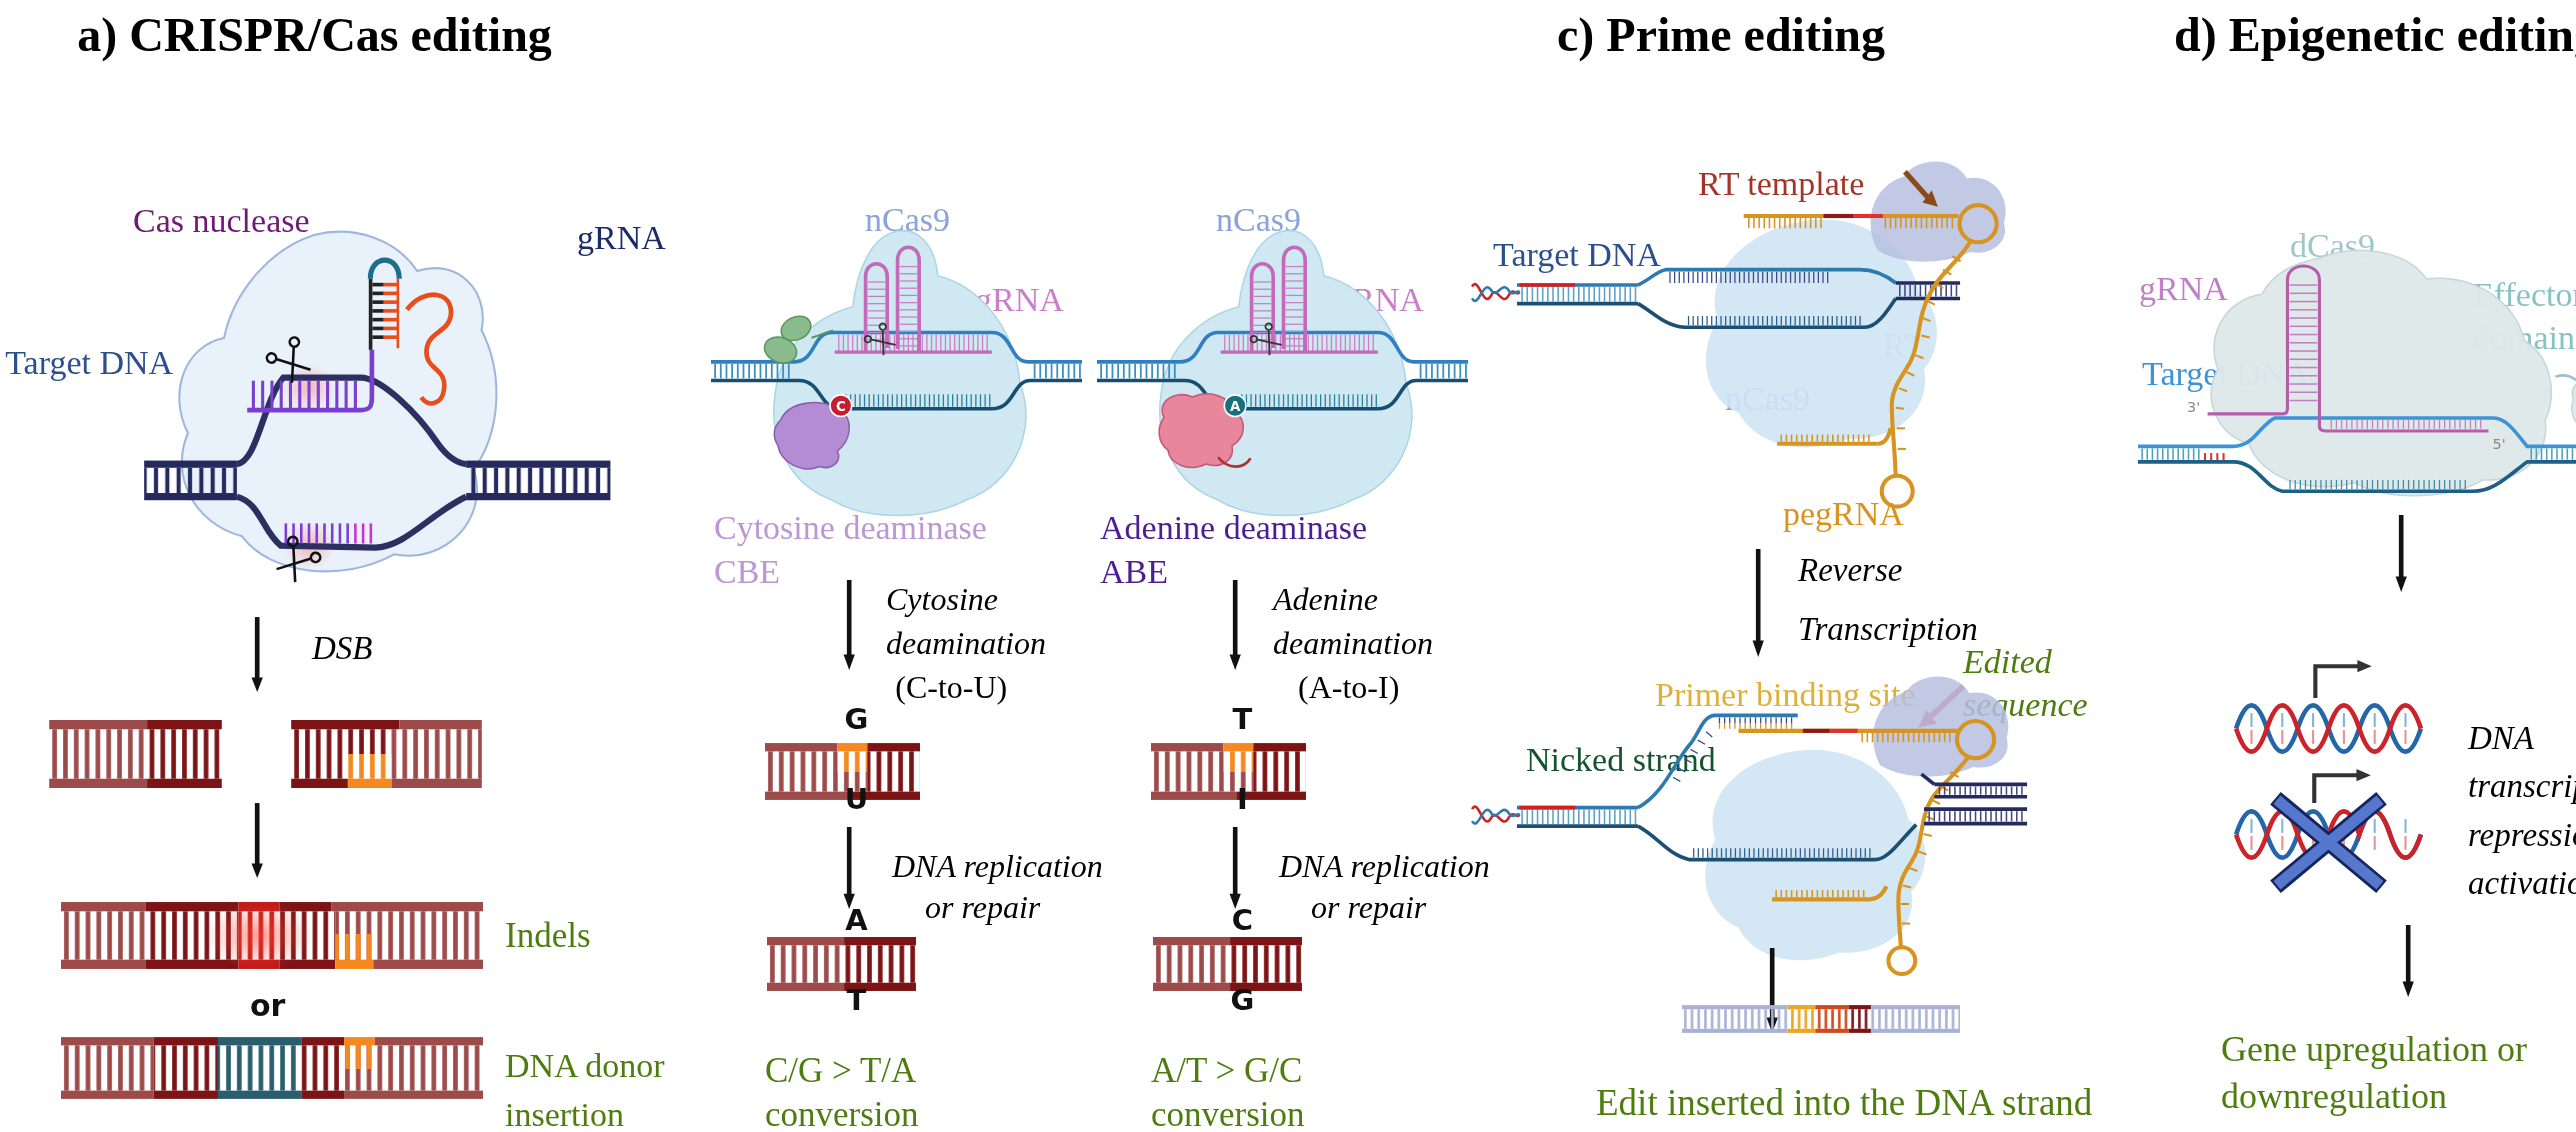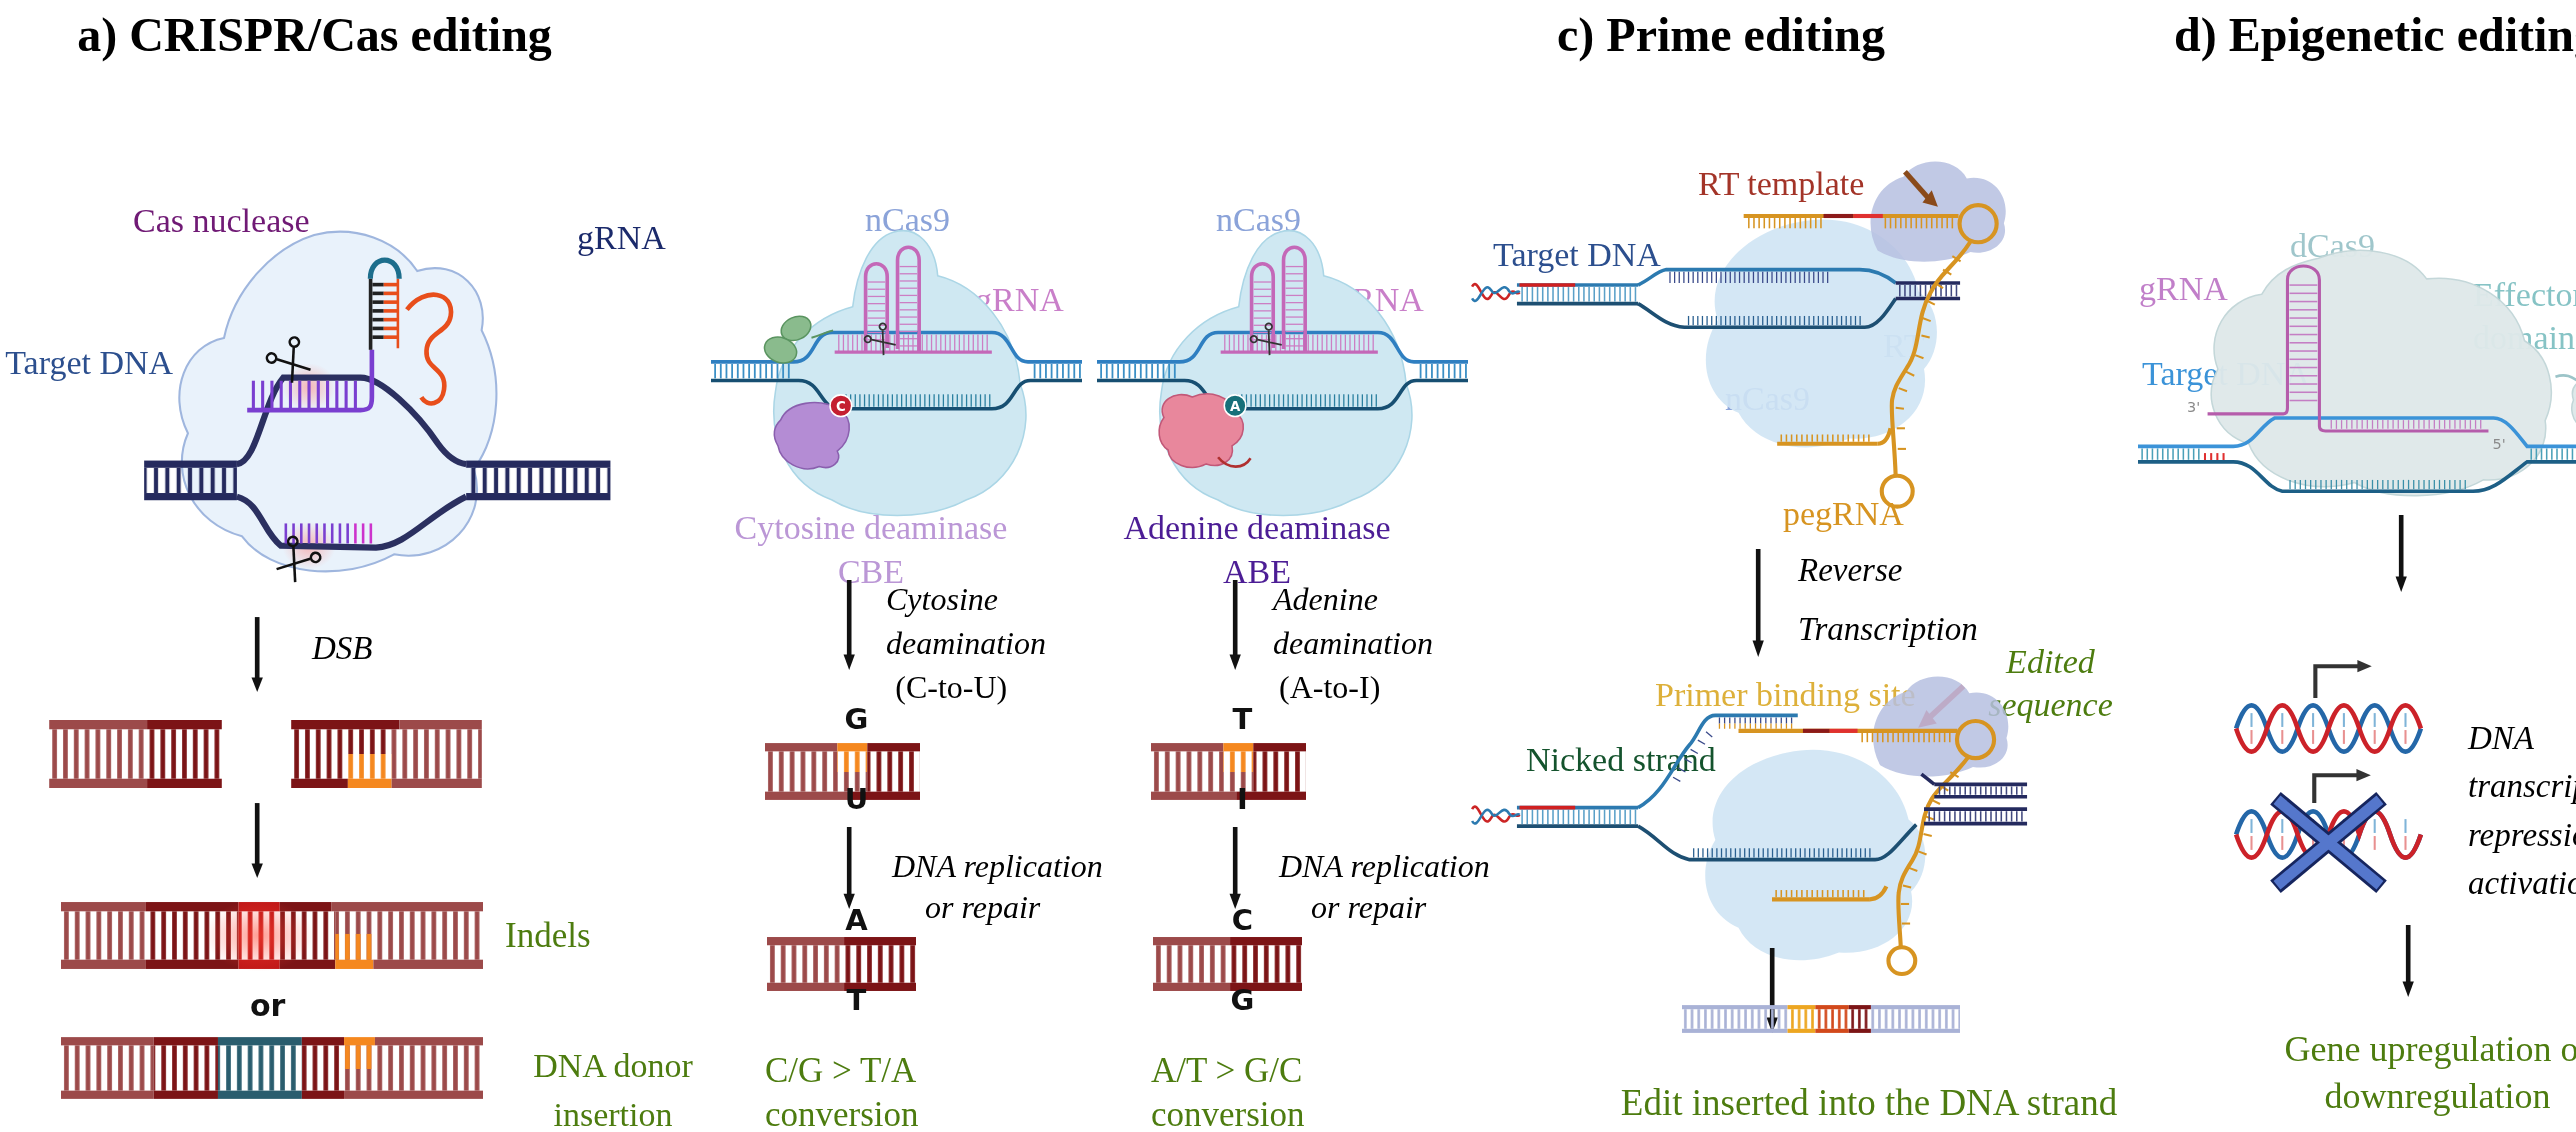--- a/index.html
+++ b/index.html
@@ -6,21 +6,21 @@
   #fig{position:relative;width:2641px;height:1132px;background:#fff;overflow:hidden;
        font-family:"Liberation Serif","DejaVu Serif",serif;}
   .abs{position:absolute;}
   .title{font-weight:700;font-size:48px;color:#000;text-align:center;white-space:nowrap;}
   .lbl{font-size:34px;white-space:nowrap;}
   .it{font-style:italic;font-size:32px;color:#000;white-space:nowrap;}
   .bold{font-weight:400;font-size:35px;color:#4d7c0f;white-space:nowrap;}
   .base{font-family:"DejaVu Sans","Liberation Sans",sans-serif;font-weight:600;font-size:29px;color:#111;
         width:33px;text-align:center;}
   .orlbl{font-family:"DejaVu Sans","Liberation Sans",sans-serif;font-weight:700;font-size:30px;color:#111;}
-  .ctr{text-align:center;}
+  .ctr{text-align:left;}
   svg{display:block;overflow:visible;}
 </style>
 </head>
 <body>
 
 <div id="fig">
 
   <svg class="abs" width="0" height="0">
     <defs>
       <pattern id="pLM" patternUnits="userSpaceOnUse" width="21" height="8">
@@ -582,21 +582,21 @@
   <div class="abs bold" style="left:765px;top:1051px;">C/G &gt; T/A</div>
   <div class="abs bold" style="left:765px;top:1095px;">conversion</div>
 
   <svg class="abs" style="left:1229px;top:580px;" width="12.4" height="90" viewBox="0 0 24 175">
     <line x1="12" y1="0" x2="12" y2="147" stroke="#111" stroke-width="9"></line>
       <polygon points="1,145 23,145 12,175" fill="#111"></polygon>
   </svg>
   <div class="abs" style="left:1273px;top:581px;">
     <div class="it">Adenine</div>
     <div class="it" style="margin-top:7.2px;">deamination</div>
-    <div style="font-size:32px;margin-top:7.2px;margin-left:6px;">(A-to-I)</div>
+    <div style="font-size:32px;margin-top:7.2px;margin-left:25px;">(A-to-I)</div>
   </div>
   <div class="abs base" style="left:1226px;top:702px;">T</div>
   <svg class="abs" style="left:1151px;top:743px;" width="155" height="57" viewBox="0 0 300 110">
     <rect x="0" y="0" width="140" height="16" fill="#9c4a4a"></rect>
       <rect x="140" y="0" width="58" height="16" fill="#f5881f"></rect>
       <rect x="198" y="0" width="102" height="16" fill="#7c1416"></rect>
     <rect x="0" y="94" width="165" height="16" fill="#9c4a4a"></rect>
       <rect x="165" y="94" width="135" height="16" fill="#7c1416"></rect>
     <rect x="0" y="16" width="140" height="78" fill="url(#pLM)"></rect>
     <rect x="140" y="16" width="58" height="40" fill="url(#pOR)"></rect>

